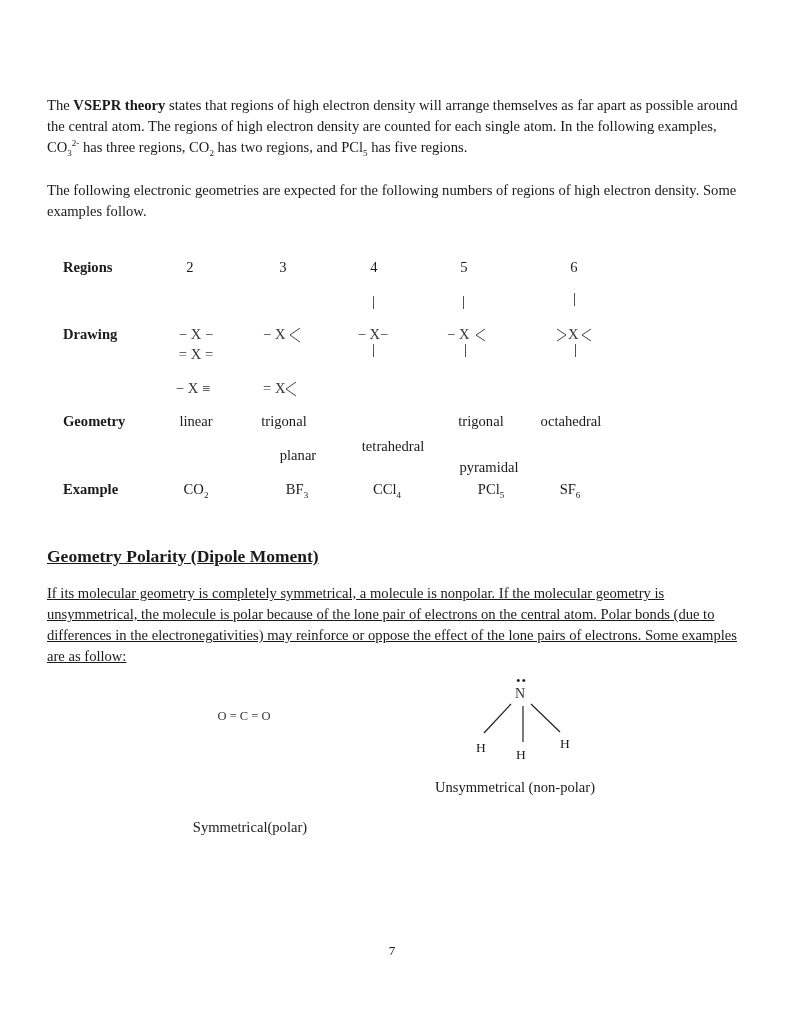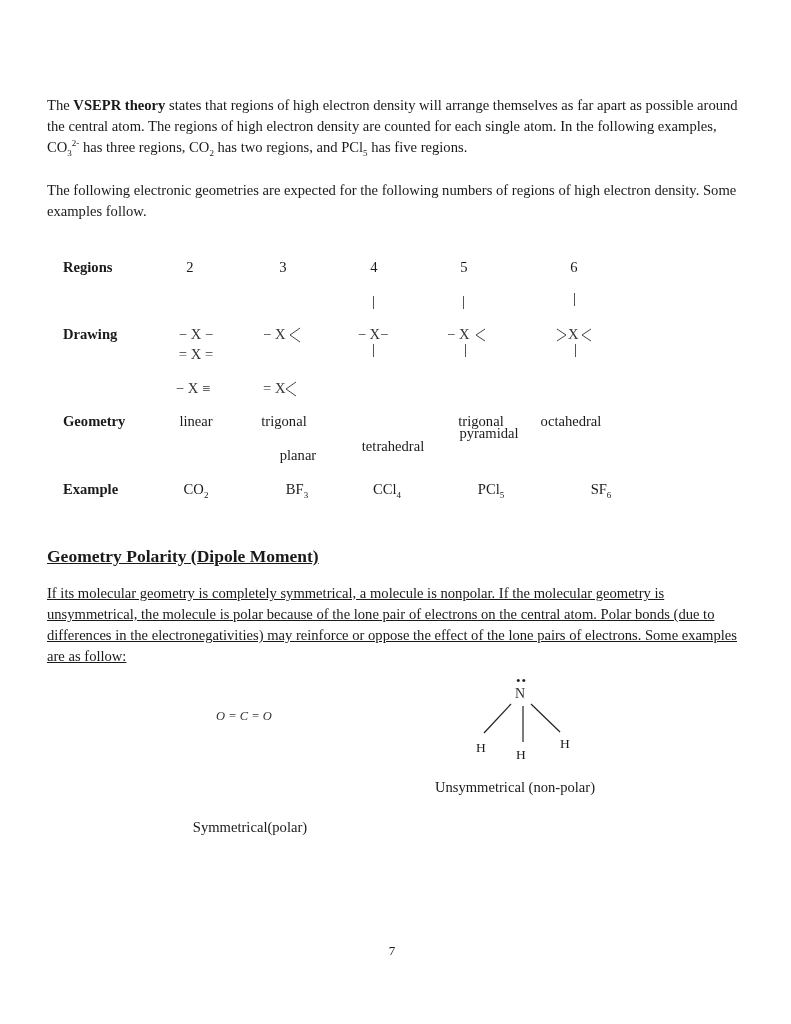--- a/index.html
+++ b/index.html
@@ -91,33 +91,33 @@
     <line x1="0" y1="8" x2="9" y2="14" stroke="#444" stroke-width="1"></line>
   </svg>
 </div>
 <div class="vline" style="left:575px; top:344px; height:13px;"></div>
 
 <div class="cell" style="left:196px; top:413px;">linear</div>
 <div class="cell" style="left:284px; top:413px;">trigonal</div>
 <div class="cell" style="left:298px; top:447px;">planar</div>
 <div class="cell" style="left:393px; top:438px;">tetrahedral</div>
 <div class="cell" style="left:481px; top:413px;">trigonal</div>
-<div class="cell" style="left:489px; top:425px;">pyramidal</div>
+<div class="cell" style="left:489px; top:459px;">pyramidal</div>
 <div class="cell" style="left:571px; top:413px;">octahedral</div>
 
 <div class="cell" style="left:196px; top:481px;"><span>CO</span><sub>2</sub></div>
 <div class="cell" style="left:297px; top:481px;"><span>BF</span><sub>3</sub></div>
 <div class="cell" style="left:387px; top:481px;"><span>CCl</span><sub>4</sub></div>
 <div class="cell" style="left:491px; top:481px;"><span>PCl</span><sub>5</sub></div>
-<div class="cell" style="left:570px; top:481px;margin-left:31px;"><span>SF</span><sub>6</sub></div>
+<div class="cell" style="left:570px; top:481px;"><span>SF</span><sub>6</sub></div>
 
 <div class="heading">Geometry Polarity (Dipole Moment)</div>
 <p class="para" style="top:583px;text-decoration:underline;">If its molecular geometry is completely symmetrical, a molecule is nonpolar. If the molecular geometry is unsymmetrical, the molecule is polar because of the lone pair of electrons on the central atom. Polar bonds (due to differences in the electronegativities) may reinforce or oppose the effect of the lone pairs of electrons. Some examples are as follow:</p>
 
-<div class="cell" style="left:244px; top:709px; font-size:12.5px; color:#333;font-style:italic;">O = C = O</div>
+<div class="cell" style="left:244px; top:709px; font-size:12.5px; color:#333;">O = C = O</div>
 <div class="cell" style="left:250px; top:779px;margin-top:40px;">Symmetrical(polar)</div>
 
 <div class="abs" style="left:516px; top:676px; font-size:13px; letter-spacing:1px; line-height:10px;">••</div>
 <div class="abs" style="left:515px; top:686px; font-size:14px; color:#333;">N</div>
 <svg width="100" height="70" style="left:470px; top:700px;">
   <line x1="41" y1="4" x2="14" y2="33" stroke="#222" stroke-width="1.2"></line>
   <line x1="53" y1="6" x2="53" y2="42" stroke="#222" stroke-width="1.2"></line>
   <line x1="61" y1="4" x2="90" y2="32" stroke="#222" stroke-width="1.2"></line>
 </svg>
 <div class="abs" style="left:476px; top:740px; font-size:13.5px;">H</div>

